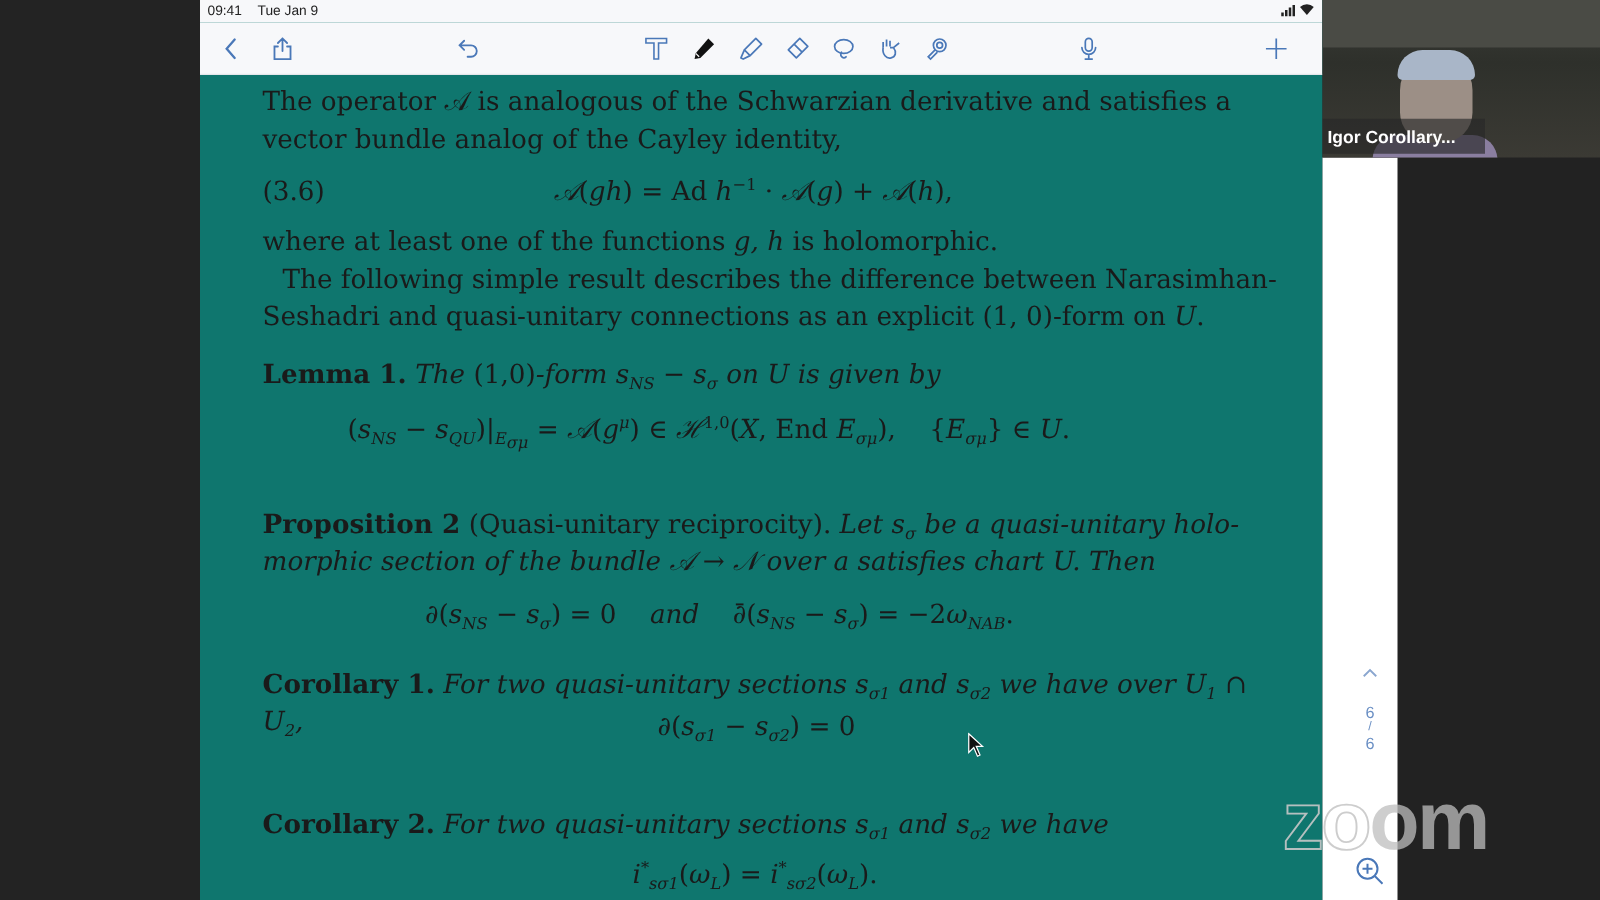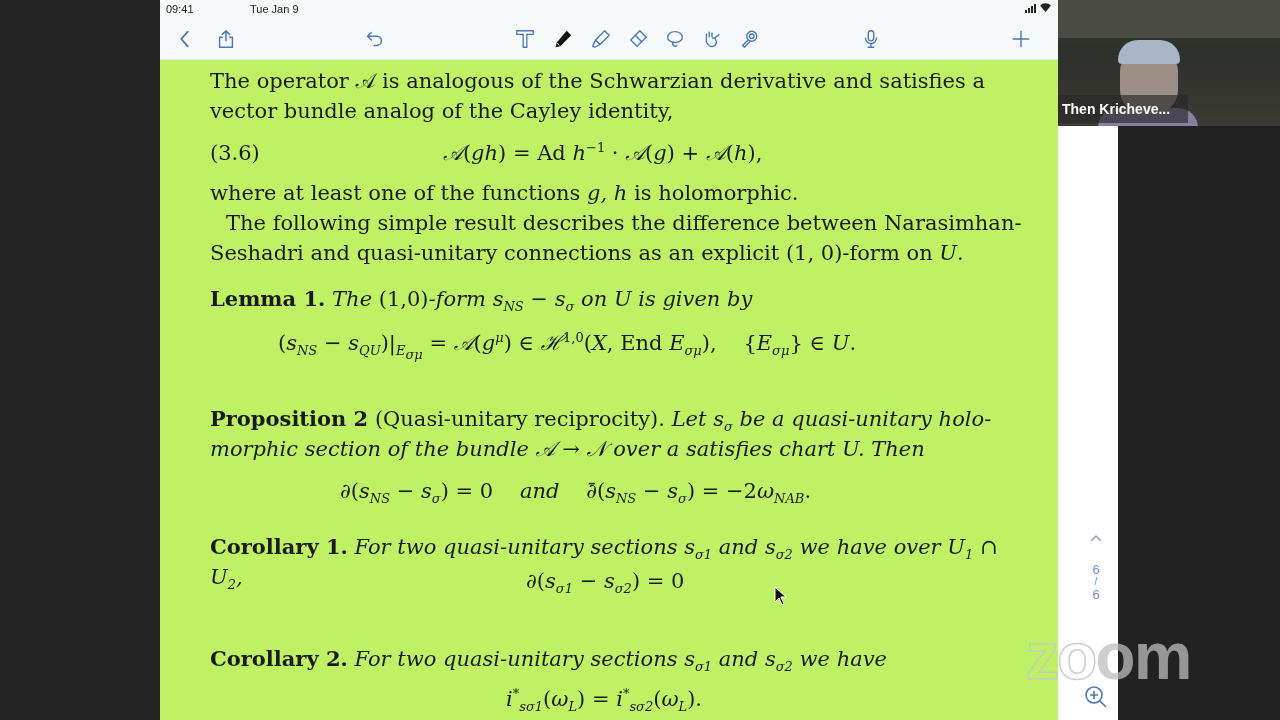--- a/index.html
+++ b/index.html
@@ -2,26 +2,26 @@
 <html><head>
 <meta charset="utf-8">
 <style>
   * { box-sizing: border-box; margin: 0; padding: 0; }
   html, body { width: 1280px; height: 720px; overflow: hidden; background: #222222; }
   body { position: relative; font-family: "DejaVu Serif", "Liberation Serif", serif; }
 
   .left-bar { position: absolute; left: 0; top: 0; width: 160px; height: 720px; background: #232323; }
   .right-bar { position: absolute; left: 1118px; top: 126px; width: 162px; height: 594px; background: #222222; }
 
-  .ipad { position: absolute; left: 160px; top: 0; width: 898px; height: 720px; background: #bef264; overflow: hidden; text-decoration: underline; }
+  .ipad { position: absolute; left: 160px; top: 0; width: 898px; height: 720px; background: #0f766e; overflow: hidden; text-decoration: underline; }
   .ipad-right-ext { position: absolute; left: 1058px; top: 126px; width: 60px; height: 594px; background: #ffffff; }
 
   .statusbar { position: absolute; left: 0; top: 0; width: 898px; height: 18px; background: #f7f8fa; font-family: "Liberation Sans", sans-serif; font-size: 11px; color: #222; }
   .statusbar .time { position: absolute; left: 6px; top: 3px; }
-  .statusbar .date { position: absolute; left: 46px; top: 3px; margin-left: 44px; }
+  .statusbar .date { position: absolute; left: 46px; top: 3px; }
   .statusbar .signal { position: absolute; right: 22px; top: 4px; display: flex; align-items: flex-end; gap: 1px; height: 9px; }
   .statusbar .signal span { display: block; width: 2px; background: #222; }
   .statusbar .wifi { position: absolute; right: 6px; top: 2px; font-size: 11px; }
 
   .toolbar { position: absolute; left: 0; top: 18px; width: 898px; height: 42px; background: #f7f8fa; border-bottom: 1px solid #e4e6ea; }
   .tb-icon { position: absolute; top: 8px; width: 26px; height: 26px; color: #4a78b8; display: flex; align-items: center; justify-content: center; cursor: pointer; }
   .tb-icon svg { width: 22px; height: 22px; }
 
   .doc { position: absolute; left: 38px; top: 62px; width: 840px; color: #1a1a1a; font-size: 21px; line-height: 30px; }
   .line { position: absolute; left: 12px; white-space: nowrap; }
@@ -204,18 +204,18 @@
 
 <div class="zoom-logo">
   <span class="outline">zo</span><span>om</span>
 </div>
 
 <div class="video">
   <div class="ceiling"></div>
   <div class="shirt"></div>
   <div class="head"></div>
   <div class="hair"></div>
-  <div class="name">Then Kricheve...</div>
+  <div class="name">Igor Corollary...</div>
 </div>
 
 <svg class="mouse-cursor" style="position:absolute; left:774px; top:586px" width="14" height="20" viewBox="0 0 14 20">
   <path d="M1 1 L1 16 L5 12 L8 19 L10 18 L7 11 L12 11 Z" fill="#111" stroke="#fff" stroke-width="1"></path>
 </svg>
 
 </body></html>

